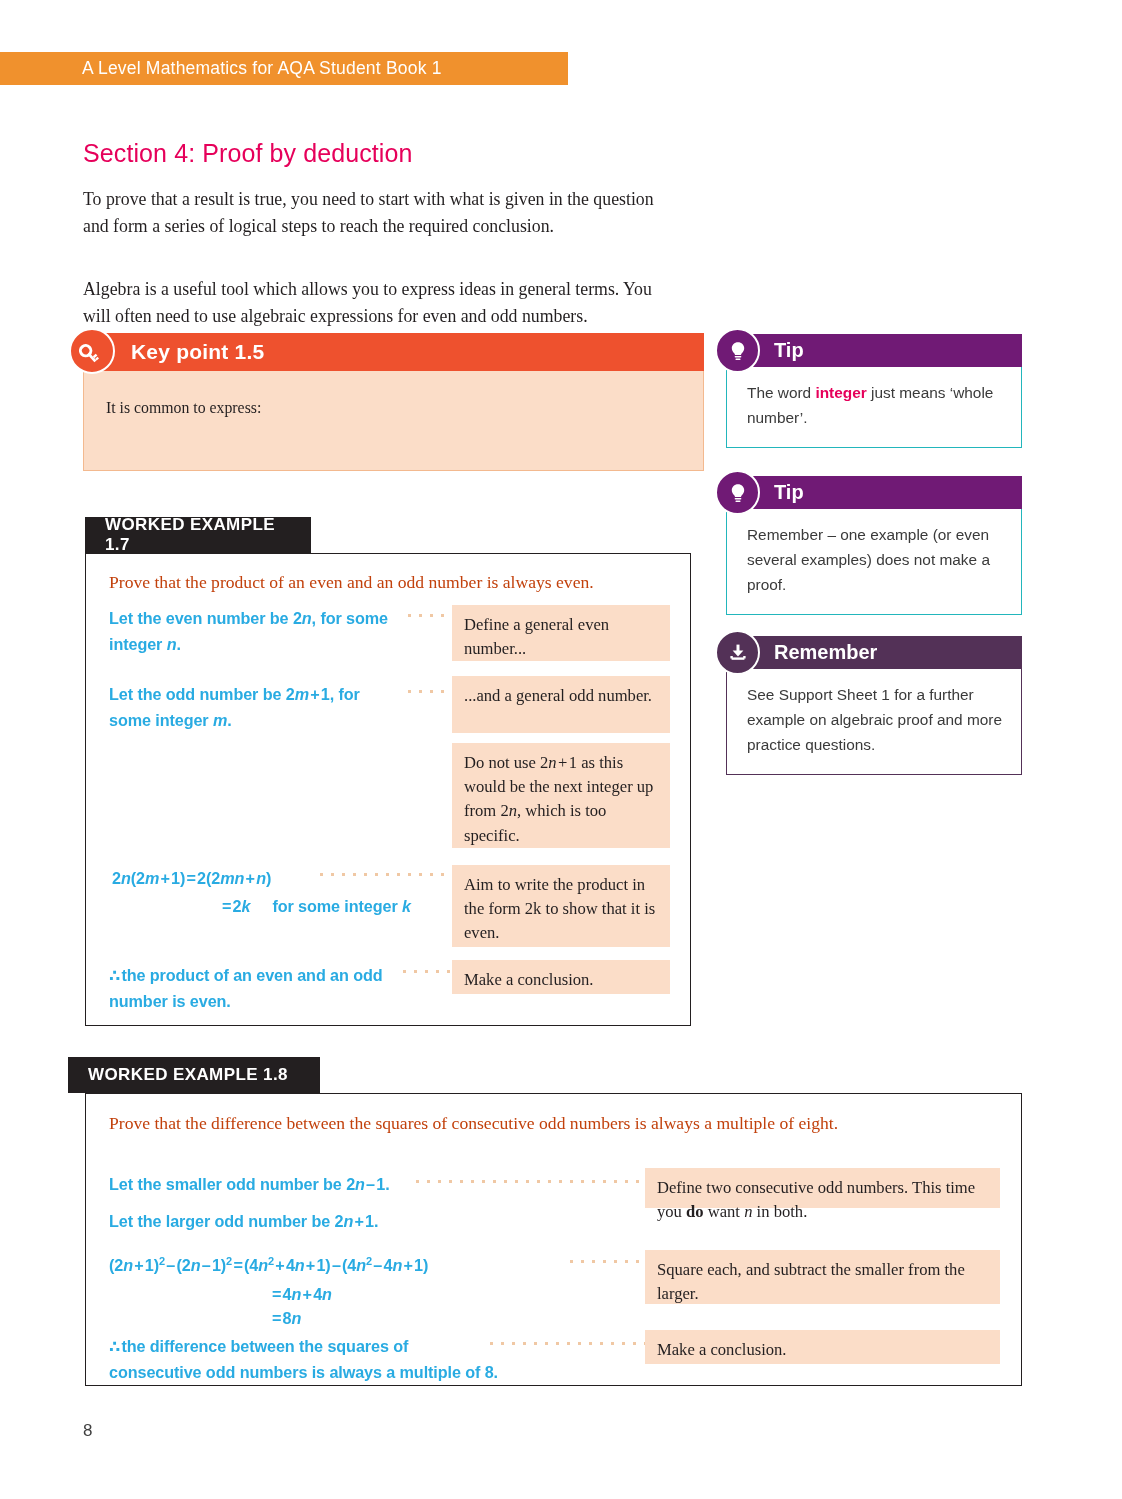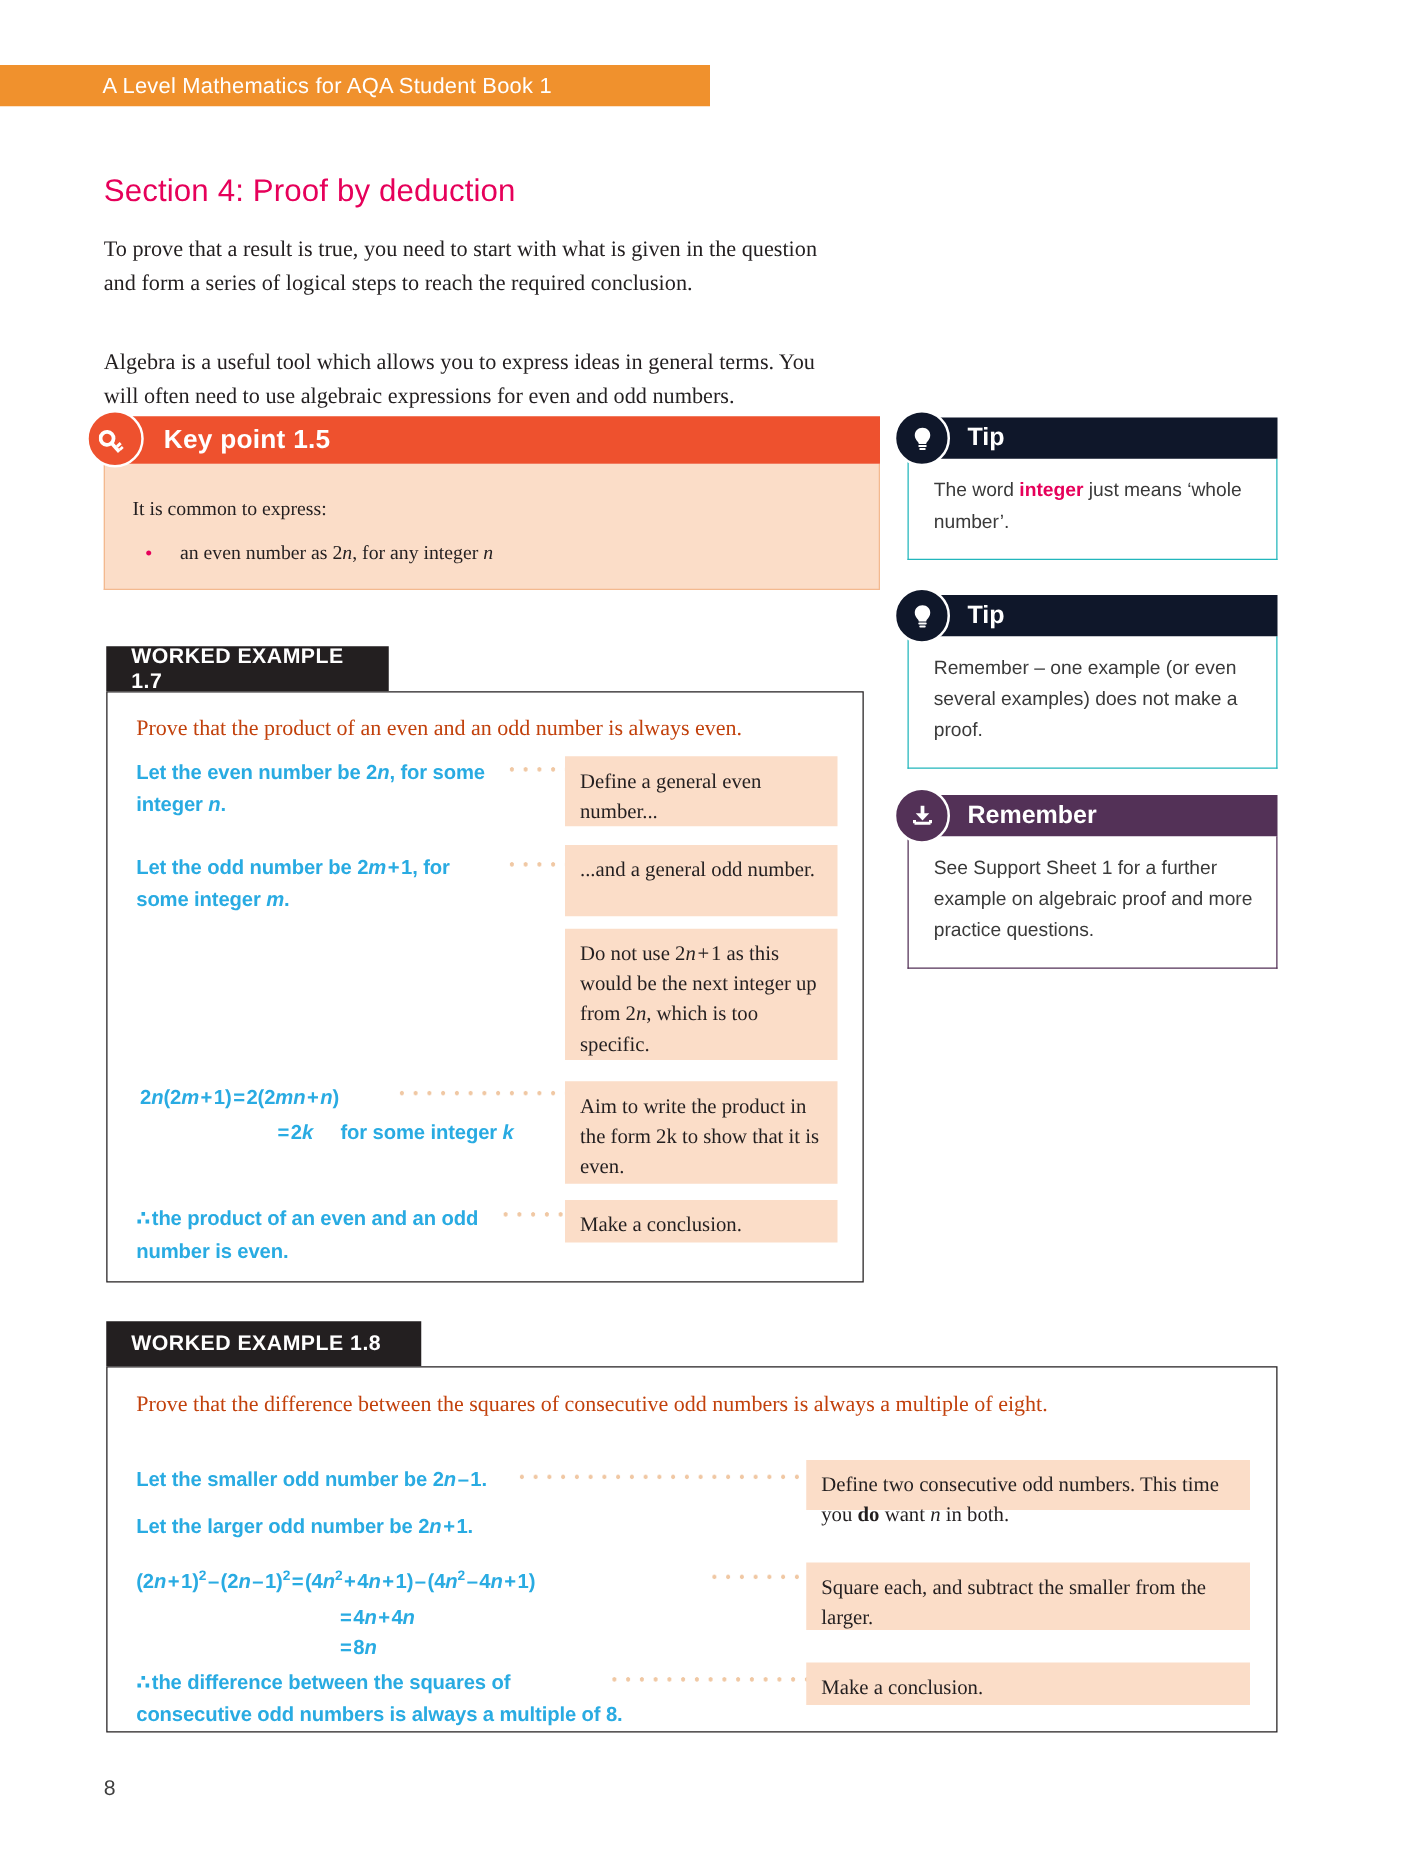--- a/index.html
+++ b/index.html
@@ -162,21 +162,21 @@
   }
   .panel-body {
     background: #ffffff;
     box-sizing: border-box;
     padding: 14px 18px 16px 20px;
     font-family: "Liberation Sans", "DejaVu Sans", sans-serif;
     font-size: 15.4px;
     line-height: 1.62;
     color: #3a3a3a;
   }
-  .tip .panel-header, .tip .panel-badge { background: #0f172a; }
+  .tip .panel-header, .tip .panel-badge { background: #701a75; }
   .tip .panel-body {
     border: 1.5px solid #22b6bc;
     border-top: none;
   }
   .elevate .panel-header, .elevate .panel-badge { background: #533157; }
   .elevate .panel-body {
     border: 1.5px solid #533157;
     border-top: none;
   }
   .kw-pink { color: #e6005a; font-weight: 700; }
@@ -286,21 +286,20 @@
           <rect x="10" y="17.5" width="4" height="2.4" fill="#ffffff"></rect>
           <rect x="10" y="21" width="3.2" height="2.2" fill="#ffffff"></rect>
         </g>
       </svg>
     </span>
     <span class="keypoint-title">Key point 1.5</span>
   </div>
   <div class="keypoint-body">
     <div class="kp-lead">It is common to express:</div>
     <ul class="kp-list">
-      <li>an even number as 2<i>n</i>, for any integer <i>n</i></li>
     </ul>
   </div>
 </div>
 
 <div class="panel tip" id="tip-1">
   <div class="panel-header">
     <span class="panel-badge">
       <svg class="icon-svg" width="24" height="24" viewBox="0 0 24 24" aria-hidden="true">
         <path d="M12 3.2c-3.6 0-6.2 2.7-6.2 6 0 2.3 1.2 3.7 2.2 4.9.6.7 1 1.2 1 2h6c0-.8.4-1.3 1-2 1-1.2 2.2-2.6 2.2-4.9 0-3.3-2.6-6-6.2-6z" fill="#ffffff"></path>
         <rect x="8.6" y="16.9" width="6.8" height="1.7" rx="0.8" fill="#ffffff"></rect>
@@ -364,21 +363,21 @@
 <div class="work" style="left:112px; top:865px;">2<i>n</i>(2<i>m</i> + 1) = 2(2<i>mn</i> + <i>n</i>)</div>
 <div class="work" style="left:222px; top:893px;">= 2<i>k</i>&nbsp;&nbsp;&nbsp;&nbsp;&nbsp;for some integer <i>k</i></div>
 <div class="leader" style="left:316px; top:872px; width:142px;"></div>
 <div class="callout" style="left:452px; top:865px; width:218px; height:82px;">Aim to write the product in the form 2k to show that it is even.</div>
 
 <div class="work" style="left:109px; top:962px;">∴ the product of an even and an odd</div>
 <div class="work" style="left:109px; top:988px;">number is even.</div>
 <div class="leader" style="left:399px; top:969px; width:58px;"></div>
 <div class="callout" style="left:452px; top:960px; width:218px; height:34px;">Make a conclusion.</div>
 
-<div class="we-tab" style="left:85px; top:1057px; width:252px;">
+<div class="we-tab" style="left:68px; top:1057px; width:252px;">
   <span class="we-tab-label">WORKED EXAMPLE 1.8</span>
 </div>
 <div class="we-box" style="left:85px; top:1093px; width:937px; height:293px;"></div>
 
 <div class="we-prompt" style="left:109px; top:1111px; width:890px;">Prove that the difference between the squares of consecutive odd numbers is always a multiple of eight.</div>
 
 <div class="work" style="left:109px; top:1171px;">Let the smaller odd number be 2<i>n</i> – 1.</div>
 <div class="work" style="left:109px; top:1208px;">Let the larger odd number be 2<i>n</i> + 1.</div>
 <div class="leader" style="left:412px; top:1179px; width:234px;"></div>
 <div class="callout" style="left:645px; top:1168px; width:355px; height:40px;">Define two consecutive odd numbers. This time you <b>do</b> want <i>n</i> in both.</div>

